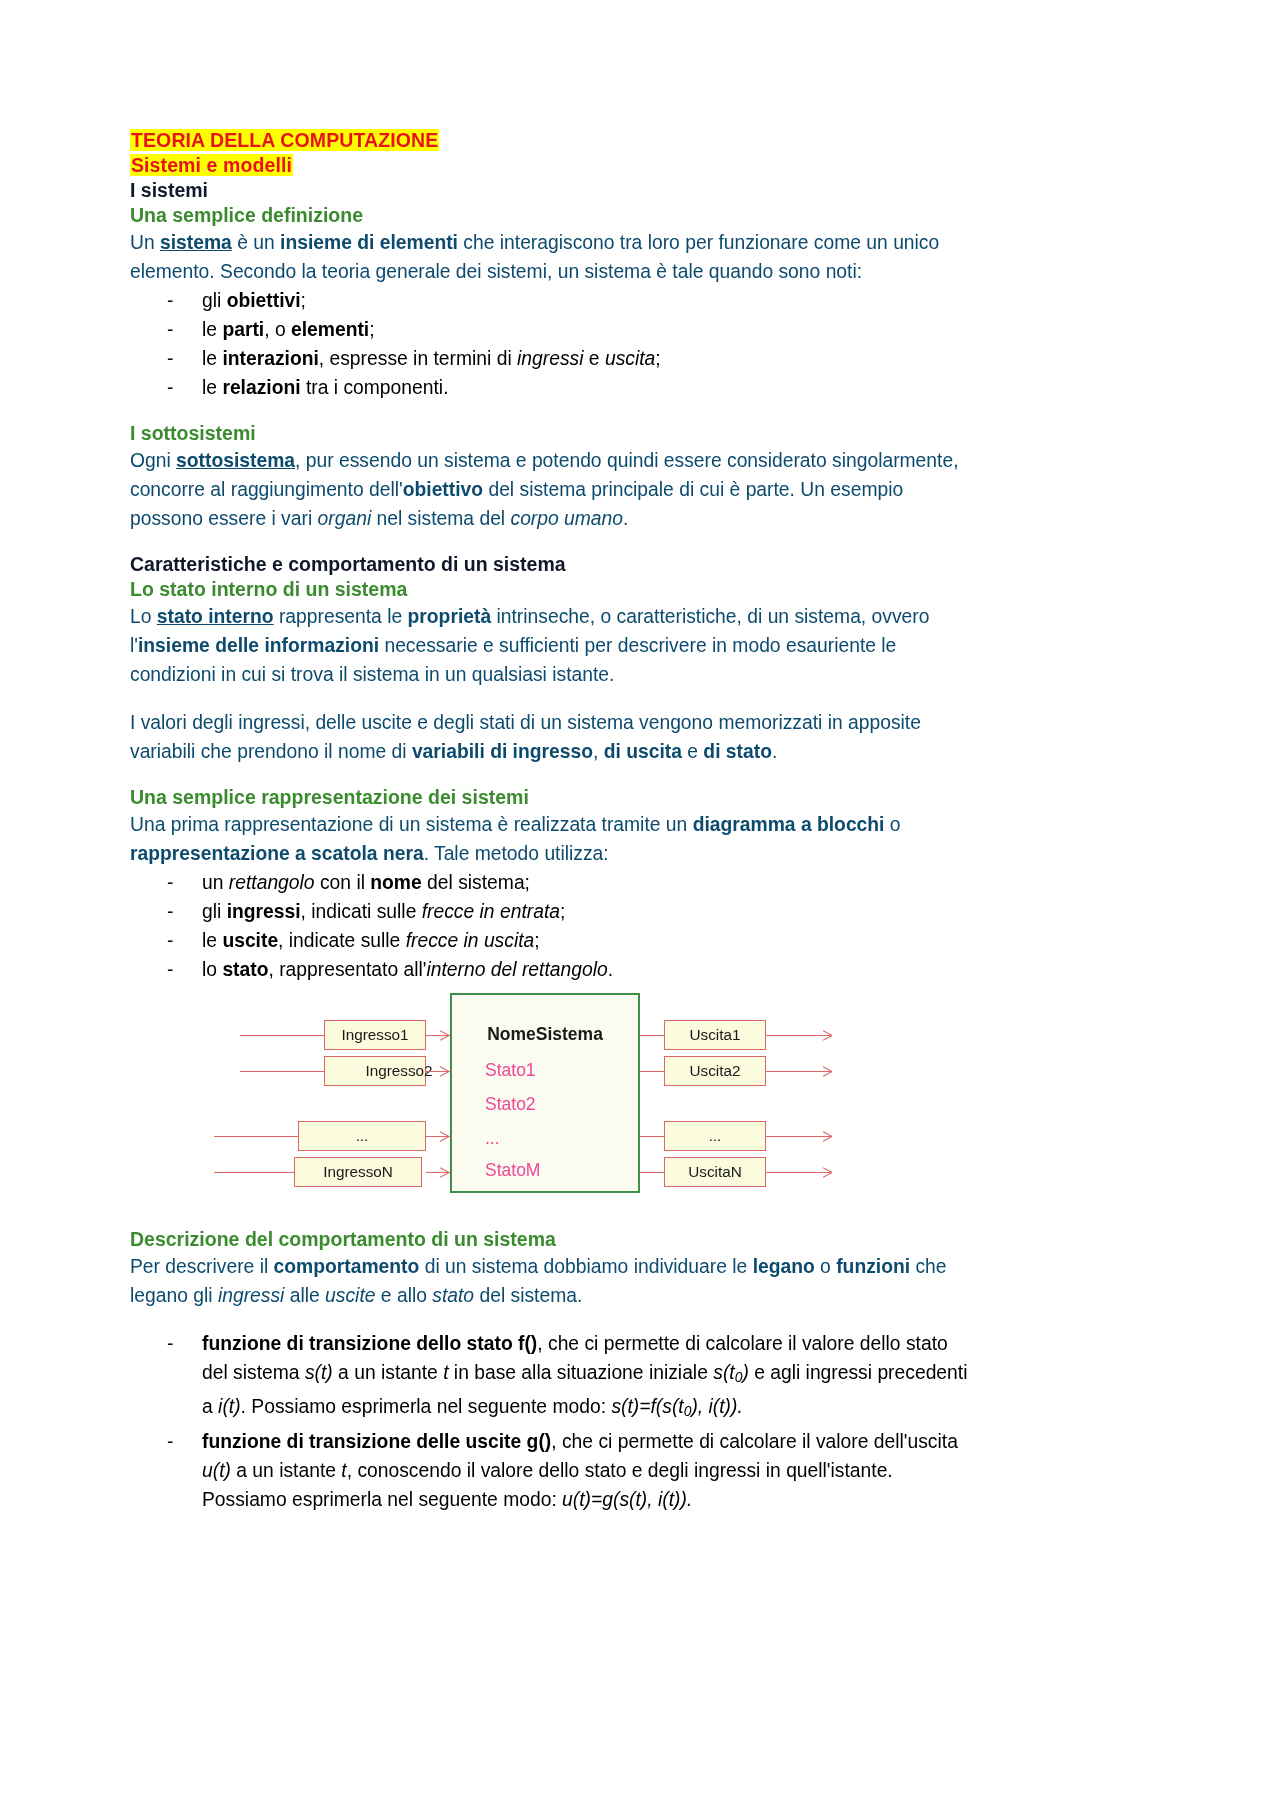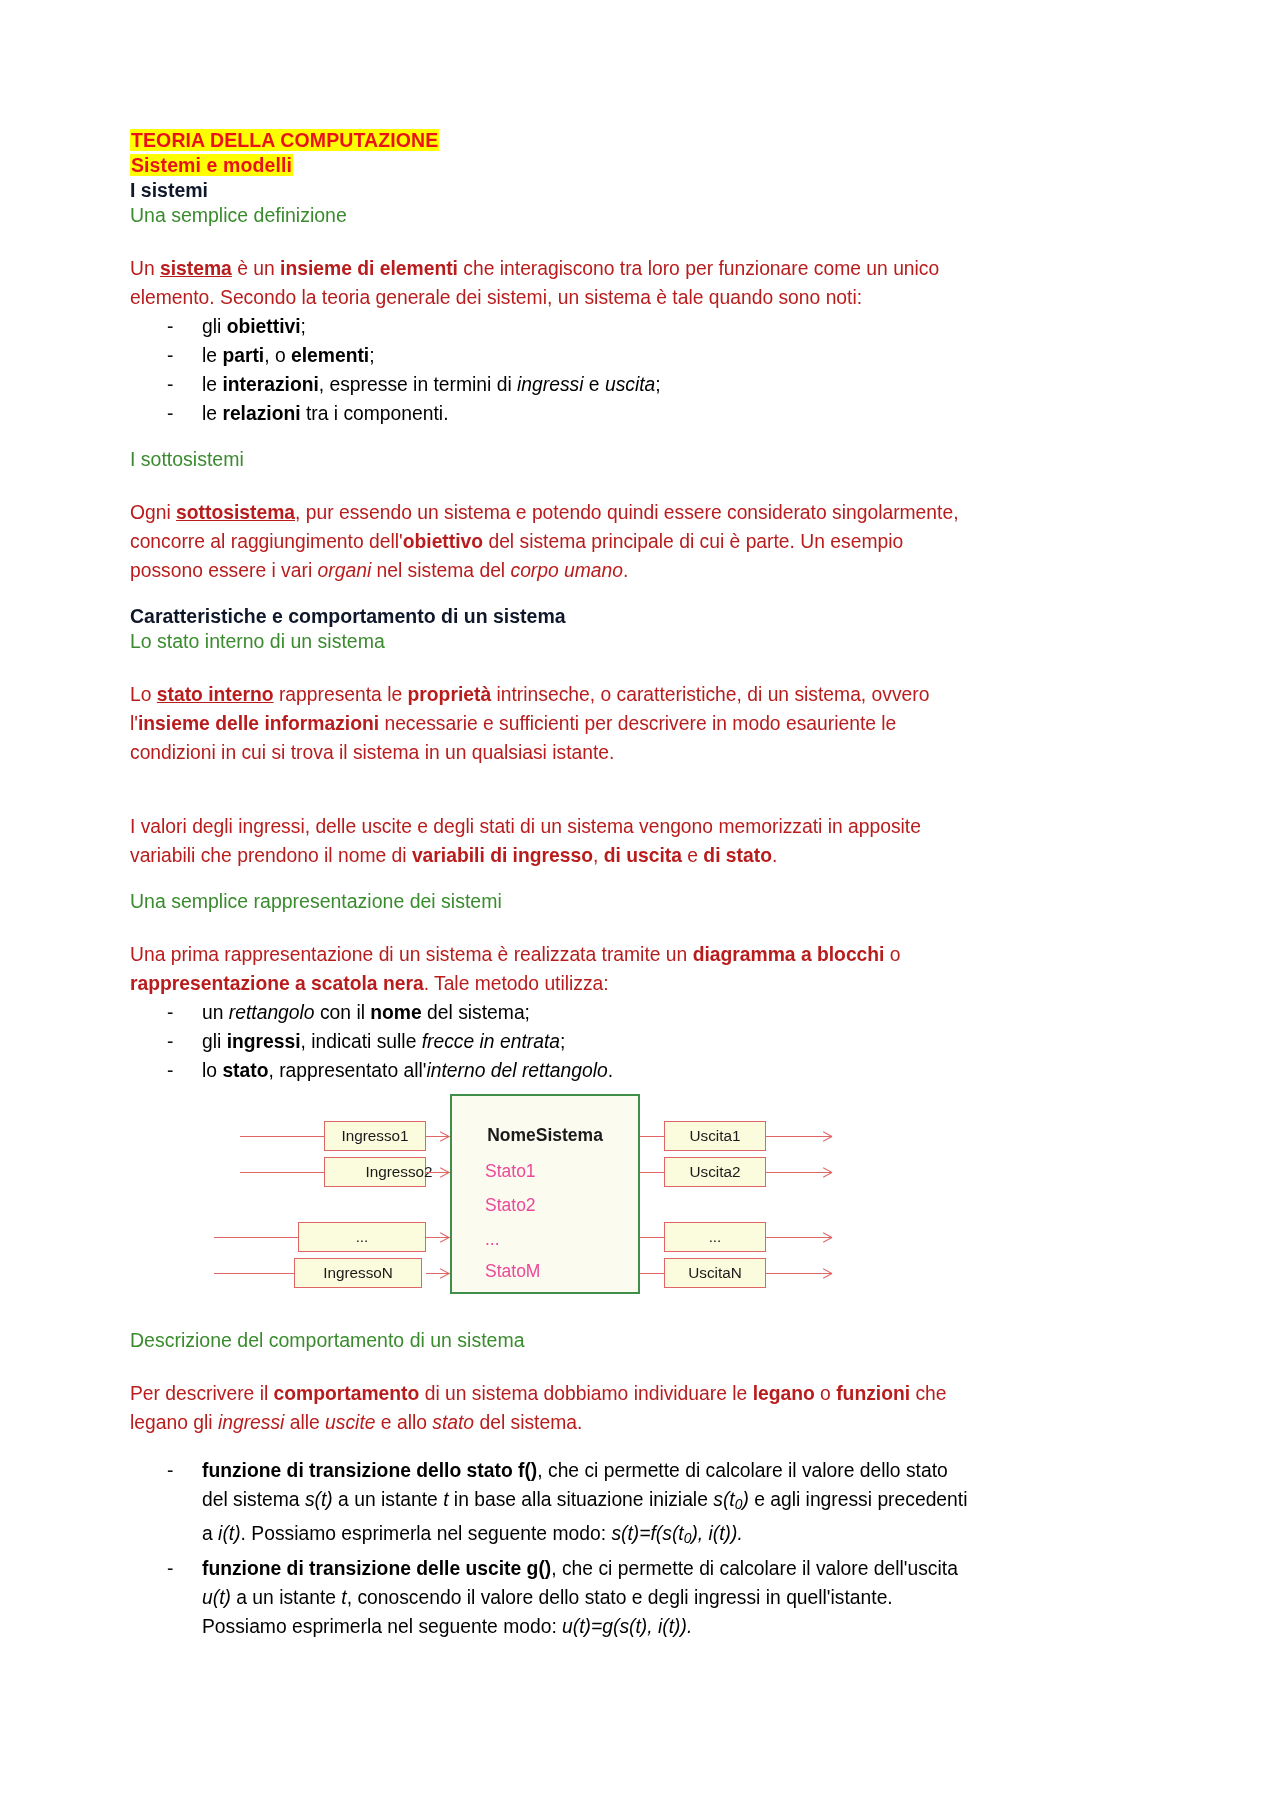--- a/index.html
+++ b/index.html
@@ -16,24 +16,24 @@
     color:#e8131a; font-weight:bold; font-size:19.5px; line-height:25px;
     letter-spacing:0.1px;
   }
   .hl { background:#ffff00; }
   .t-title .hl { padding:0 1px;text-align:right; }
 
   .h-red {
     color:#0f172a; font-weight:bold; font-size:19.5px; line-height:25px;
   }
   .h-green {
-    color:#3a8b2e; font-weight:normal; font-size:19.5px; line-height:25px;
+    color:#3a8b2e; font-weight:bold; font-size:19.5px; line-height:25px;
   }
   .para {
-    font-size:19.3px; line-height:29px; color:#b91c1c; text-align:left;margin-top:26px;
+    font-size:19.3px; line-height:29px; color:#0c4a6e; text-align:left;
   }
   .gap { height:19px; }
 
   ul.dash { list-style:none; margin:0; padding:0; }
   ul.dash > li {
     position:relative; padding-left:72px; font-size:19.3px; line-height:29px;
   }
   ul.dash > li::before {
     content:"-"; position:absolute; left:37px; top:0; color:#111;
   }
@@ -141,20 +141,21 @@
     <div class="gap"></div>
 
     <div class="h-green">Una semplice rappresentazione dei sistemi</div>
     <div class="para">
       <span>Una prima rappresentazione di un sistema è realizzata tramite un </span><b>diagramma a blocchi</b><span> o </span><b>rappresentazione a scatola nera</b><span>. Tale metodo utilizza:</span>
     </div>
 
     <ul class="dash">
       <li><span>un </span><i>rettangolo</i><span> con il </span><b>nome</b><span> del sistema;</span></li>
       <li><span>gli </span><b>ingressi</b><span>, indicati sulle </span><i>frecce in entrata</i><span>;</span></li>
+      <li><span>le </span><b>uscite</b><span>, indicate sulle </span><i>frecce in uscita</i><span>;</span></li>
       <li><span>lo </span><b>stato</b><span>, rappresentato all'</span><i>interno del rettangolo</i><span>.</span></li>
     </ul>
 
     <div class="figure">
       <div class="diagram">
 
         <div class="ln" style="left:110px; top:45px; width:84px;"></div>
         <div class="ln" style="left:110px; top:81px; width:84px;"></div>
         <div class="ln" style="left:84px; top:146px; width:84px;"></div>
         <div class="ln" style="left:84px; top:182px; width:84px;"></div>

